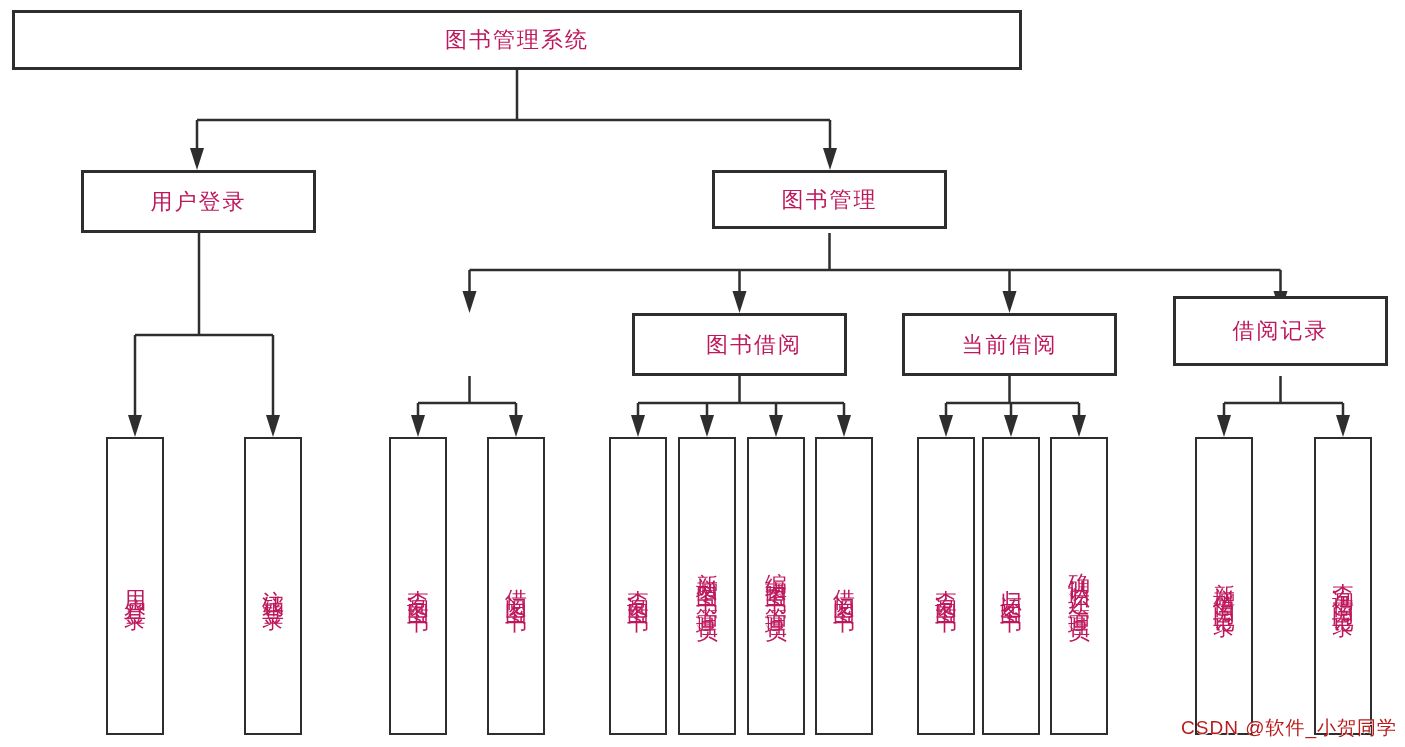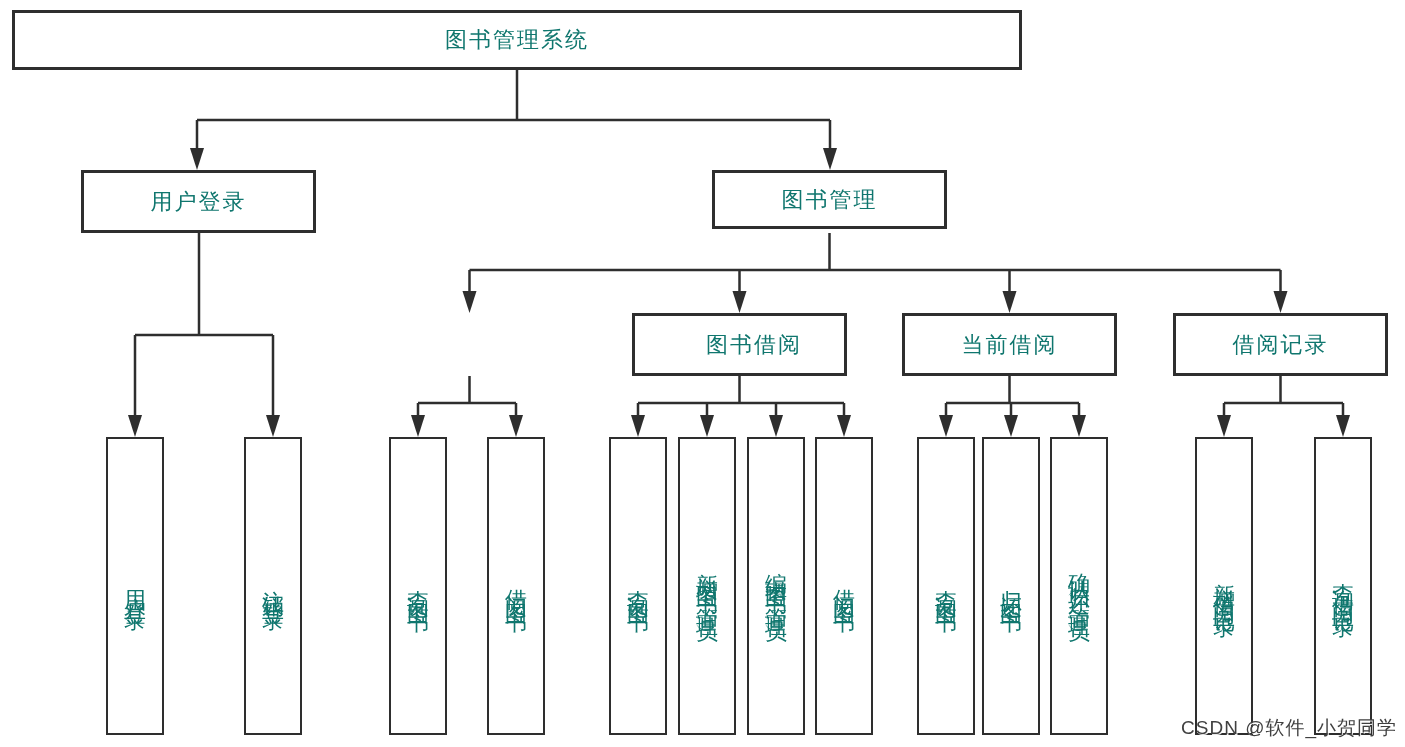--- a/index.html
+++ b/index.html
@@ -13,42 +13,42 @@
   }
   .wires { position: absolute; left: 0; top: 0; }
   .box {
     position: absolute;
     box-sizing: border-box;
     background: #ffffff;
     border: 3px solid #2e2e2e;
     display: flex;
     align-items: center;
     justify-content: center;
-    color: #0f766e;
+    color: #be185d;
     font-size: 22px;
     letter-spacing: 2px;
     white-space: nowrap;
     font-family: Liberation Serif, serif;
   }
   .vbox {
     border-width: 2.5px;
     writing-mode: vertical-rl;
     text-orientation: mixed;
     letter-spacing: 7px;
     line-height: 1;
     font-size: 22px;
     white-space: normal;
     text-align: center;
   }
   .watermark {
     position: absolute;
     right: 8px;
     bottom: 6px;
     font-size: 19px;
-    color: #404040;
+    color: #b91c1c;
     letter-spacing: 1px;
     text-shadow: 1px 1px 0 rgba(255,255,255,0.9);
     z-index: 5;
   }
 </style>
 </head>
 <body>
 
 <div class="stage">
 
@@ -85,21 +85,21 @@
     </g>
   </svg>
 
   <div class="box" style="left:12px; top:10px; width:1010px; height:60px;">图书管理系统</div>
 
   <div class="box" style="left:81px; top:170px; width:235px; height:63px;">用户登录</div>
   <div class="box" style="left:712px; top:170px; width:235px; height:59px;">图书管理</div>
 
   <div class="box" style="left:632px; top:313px; width:215px; height:63px;padding-left:29px;">图书借阅</div>
   <div class="box" style="left:902px; top:313px; width:215px; height:63px;">当前借阅</div>
-  <div class="box" style="left:1173px; top:313px; width:215px; height:63px;text-align:center;">借阅记录</div>
+  <div class="box" style="left:1173px; top:296px; width:215px; height:70px;text-align:center;">借阅记录</div>
 
   <div class="box vbox" style="left:106px; top:437px; width:58px; height:298px;">用户登录</div>
   <div class="box vbox" style="left:244px; top:437px; width:58px; height:298px;">注销登录</div>
 
   <div class="box vbox" style="left:389px; top:437px; width:58px; height:298px;">查询图书</div>
   <div class="box vbox" style="left:487px; top:437px; width:58px; height:298px;">借阅图书</div>
 
   <div class="box vbox" style="left:609px; top:437px; width:58px; height:298px;">查询图书</div>
   <div class="box vbox" style="left:678px; top:437px; width:58px; height:298px;">新增图书（管理员）</div>
   <div class="box vbox" style="left:747px; top:437px; width:58px; height:298px;">编辑图书（管理员）</div>

